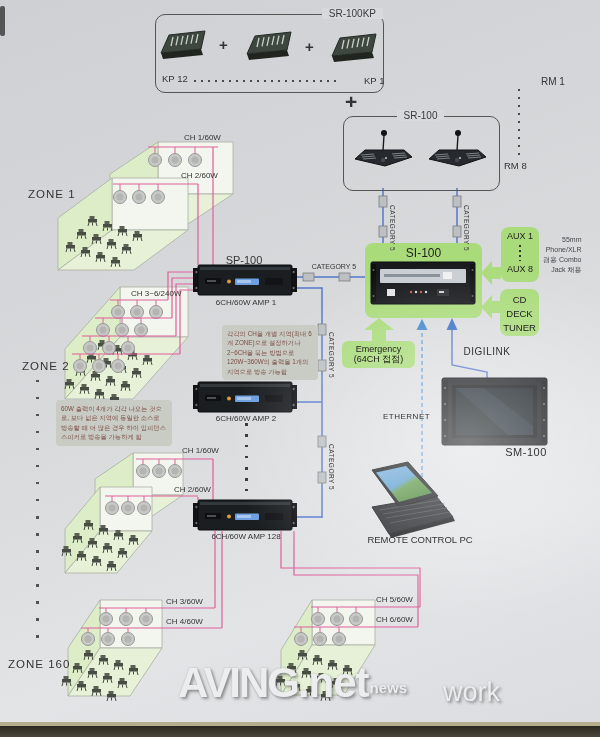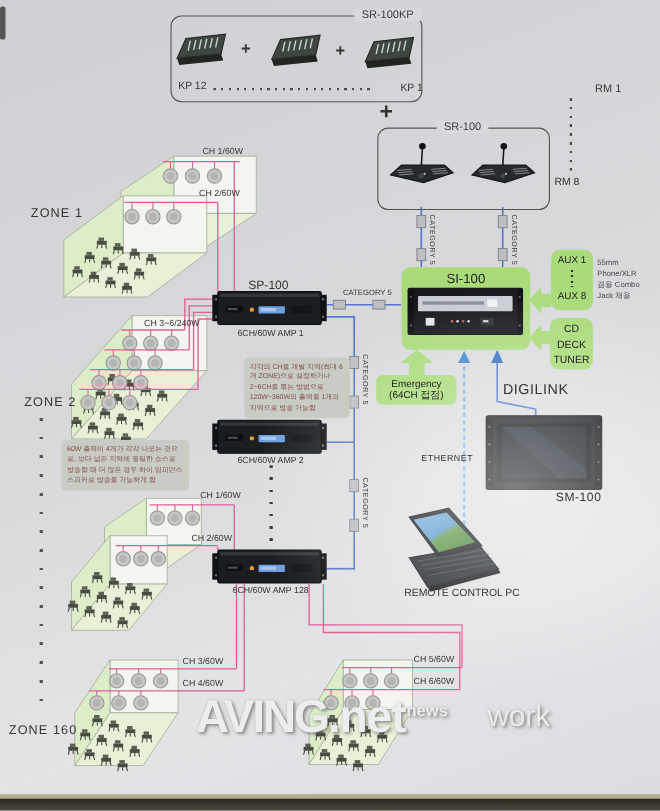--- a/index.html
+++ b/index.html
@@ -1,33 +1,33 @@
 <!DOCTYPE html>
 <html><head>
 <meta charset="utf-8">
 <style>
   html,body{margin:0;padding:0;background:#9a9a9a;}
   #shot{position:relative;width:600px;height:737px;overflow:hidden;
         background:linear-gradient(160deg,#cfd0d3 0%,#d8d9db 45%,#e3e4e6 75%,#dbdcdf 100%);
         font-family:"Liberation Sans","DejaVu Sans",sans-serif;color:#2e2e2e;}
   .abs{position:absolute;}
-  .lb{position:absolute;font-size:8px;white-space:nowrap;color:#343434;}
+  .lb{position:absolute;font-size:8px;white-space:nowrap;color:#343434;text-align:right;}
   .ctr{text-align:center;}
   .mask{display:inline-block;background:#d8d9dc;padding:0 7px;font-size:10px;color:#3a3a3a;}
   .grpbox{position:absolute;border:1.5px solid #565656;border-radius:10px;background:transparent;}
   .vtext{writing-mode:vertical-rl;font-size:6.5px;letter-spacing:.5px;color:#3c3c3c;}
   .plus{position:absolute;font-weight:bold;color:#333;}
   .note{position:absolute;background:#c9ccc4;border-radius:4px;padding:4px 5px;
         font-size:6.3px;line-height:1.5;color:#7b4d45;white-space:normal;}
   .hdots{position:absolute;background:repeating-linear-gradient(to right,#4a4a4a 0 2px,transparent 2px 7px);}
   .vdots{position:absolute;background:repeating-linear-gradient(to bottom,#4a4a4a 0 2.5px,transparent 2.5px 8px);}
   .vdots-wide{position:absolute;background:repeating-linear-gradient(to bottom,#525252 0 2.5px,transparent 2.5px 17px);}
   .vdots-amp{position:absolute;background:repeating-linear-gradient(to bottom,#3c3c3c 0 2.5px,transparent 2.5px 11px);}
   .gtxt{position:absolute;color:#222;}
-  .wm{position:absolute;left:178px;top:630px;display:flex;align-items:center;z-index:5;
+  .wm{position:absolute;left:178px;top:662px;display:flex;align-items:flex-end;z-index:5;
       color:#ecedee;text-shadow:2px 2px 3px rgba(80,80,80,.55),0 0 2px rgba(110,110,110,.35);}
   .wm-a{font-size:42px;font-weight:700;letter-spacing:-2px;line-height:1;}
   .wm-n{font-size:42px;font-weight:700;letter-spacing:-1px;line-height:1;}
   .wm-col{display:flex;flex-direction:row;align-items:flex-start;margin-left:1px;}
   .wm-news{font-size:15px;font-weight:600;line-height:1;margin-bottom:1px;}
   .wm-work{font-size:27px;font-weight:300;line-height:.9;margin-left:36px;}
   .frame-tan{position:absolute;left:0;top:722px;width:600px;height:4px;background:#b5ae8c;z-index:6;}
   .frame-dark{position:absolute;left:0;top:726px;width:600px;height:11px;
               background:linear-gradient(#2c281f,#4c463a);z-index:6;}
   .glare{position:absolute;left:0;top:0;width:600px;height:737px;pointer-events:none;
@@ -429,21 +429,21 @@
   <div class="gtxt ctr" style="left:500px;top:293px;width:39px;font-size:9.5px;line-height:1.45;">
     <div>CD</div>
       <div>DECK</div>
       <div>TUNER</div>
   </div>
   <div class="gtxt ctr" style="left:342px;top:344px;width:73px;font-size:9px;line-height:1.15;">
     <div>Emergency</div>
       <div>(64CH 접점)</div>
   </div>
 
-  <div class="lb ctr" style="left:456px;top:346px;width:62px;font-size:13px;letter-spacing:.5px;">DIGILINK</div>
+  <div class="lb ctr" style="left:456px;top:346px;width:62px;font-size:10px;letter-spacing:.5px;">DIGILINK</div>
   <div class="lb" style="left:383px;top:412px;font-size:8px;letter-spacing:.5px;">ETHERNET</div>
   <div class="lb ctr" style="left:497px;top:446px;width:58px;font-size:11px;letter-spacing:.5px;">SM-100</div>
   <div class="lb ctr" style="left:358px;top:534px;width:124px;font-size:9.5px;">REMOTE CONTROL PC</div>
 
   <div class="lb ctr" style="left:214px;top:254px;width:60px;font-size:11px;">SP-100</div>
   <div class="lb ctr" style="left:194px;top:298px;width:104px;">6CH/60W AMP 1</div>
   <div class="lb ctr" style="left:194px;top:414px;width:104px;">6CH/60W AMP 2</div>
   <div class="lb ctr" style="left:194px;top:532px;width:104px;">6CH/60W AMP 128</div>
   <div class="vdots-amp" style="left:245px;top:423px;width:3px;height:76px;"></div>
 

